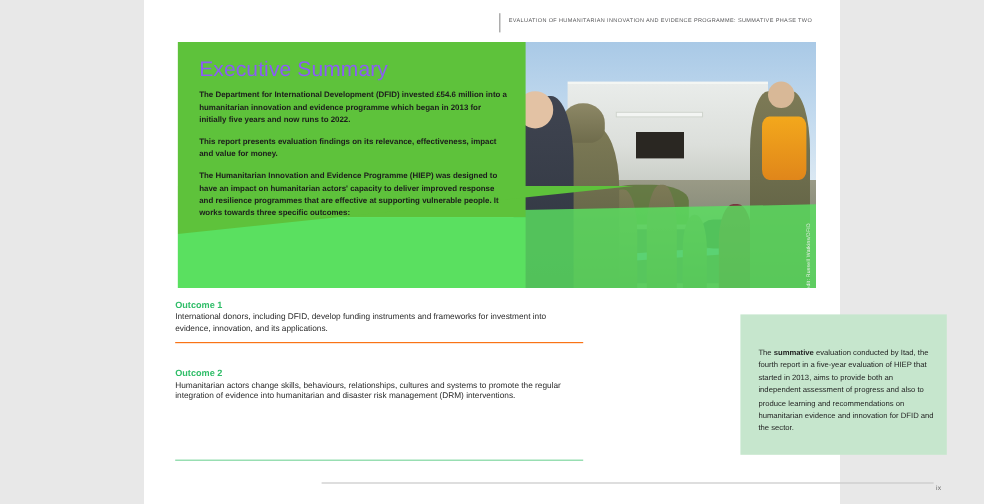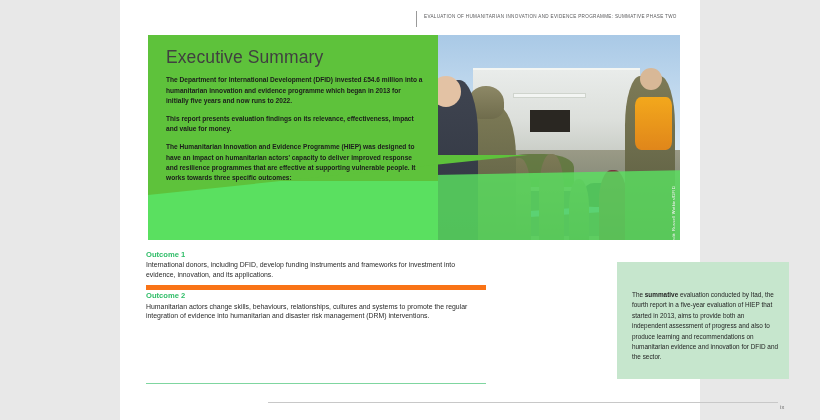--- a/index.html
+++ b/index.html
@@ -171,21 +171,21 @@
   #hero-text {
     position: absolute;
     left: 18px;
     top: 13px;
     width: 258px;
     z-index: 5;
   }
   #hero-title {
     font-size: 17.5px;
     font-weight: 400;
-    color: #404040;
+    color: #8b5cf6;
     line-height: 1.05;
     margin-bottom: 9px;
     letter-spacing: 0.1px;
   }
   .hero-para {
     font-size: 6.6px;
     font-weight: 700;
     color: #1c1c1c;
     line-height: 1.55;
     margin-bottom: 8px;
@@ -208,22 +208,22 @@
 
   
   #outcomes {
     position: absolute;
     left: 26px;
     top: 250px;
     width: 340px;
   }
   .outcome-block { padding-bottom: 5px; }
   .outcome-block + .outcome-block {
-    border-top: 5px solid #f97316;
-    padding-top: 1px;
+    border-top: 1px solid #f97316;
+    padding-top: 20px;
   }
   .outcome-heading {
     font-size: 7.6px;
     font-weight: 700;
     color: #2fbd68;
     line-height: 1.25;
     margin-bottom: 1px;
   }
   .outcome-body {
     font-size: 6.9px;

